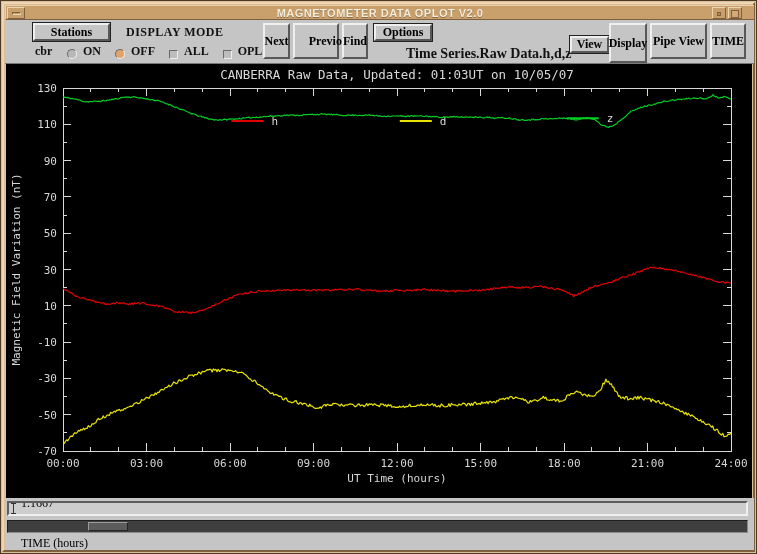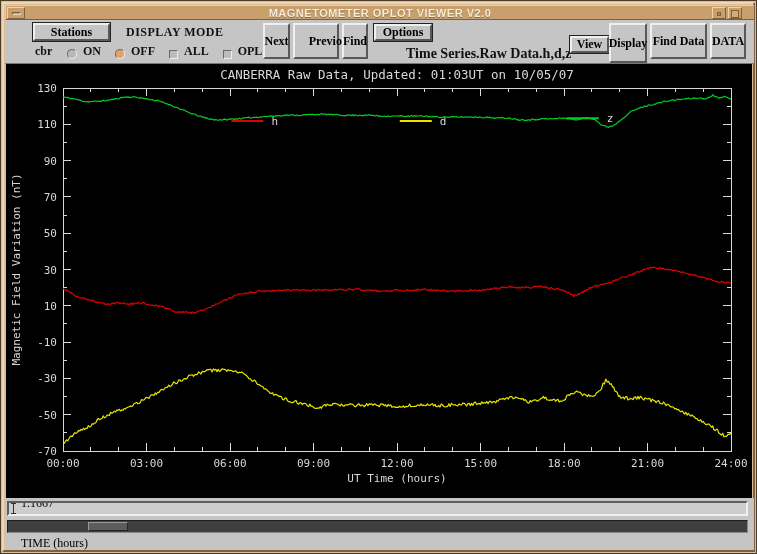--- a/index.html
+++ b/index.html
@@ -139,21 +139,21 @@
 </head>
 <body>
 
 <div id="window">
   <div class="frame-bevel"></div>
 
   <div id="titlebar">
     <div id="win-menu-btn" class="tb-btn">
       <div class="dash"></div>
     </div>
-    <div id="title-text">MAGNETOMETER OPLOT VIEWER V2.0</div>
+    <div id="title-text">MAGNETOMETER DATA OPLOT V2.0</div>
     <div id="win-min-btn" class="tb-btn">
       <div class="dot"></div>
     </div>
     <div id="win-max-btn" class="tb-btn">
       <div class="sq"></div>
     </div>
   </div>
 
   <div id="toolbar">
     <div id="stations-btn" class="btn menu-btn">
@@ -192,24 +192,24 @@
     <div id="options-value">Time Series.Raw Data.h,d,z</div>
 
     <div id="view-btn" class="btn menu-btn">
       <span>View</span>
     </div>
 
     <div id="display-btn" class="btn">
       <span>Display</span>
     </div>
     <div id="pipe-data-btn" class="btn">
-      <span>Find Data</span>
+      <span>Pipe View</span>
     </div>
     <div id="quit-btn" class="btn">
-      <span>DATA</span>
+      <span>TIME</span>
     </div>
   </div>
 
   <div id="plot-panel">
     <svg id="chart-svg" width="746" height="434">
         <g shape-rendering="crispEdges" stroke="#d8d8d8" stroke-width="1" fill="none">
           <rect x="57" y="24" width="668" height="363"></rect>
           <line x1="57" y1="387" x2="57" y2="379"></line>
           <line x1="57" y1="24" x2="57" y2="32"></line>
           <line x1="84.83333333333333" y1="387" x2="84.83333333333333" y2="383"></line>

